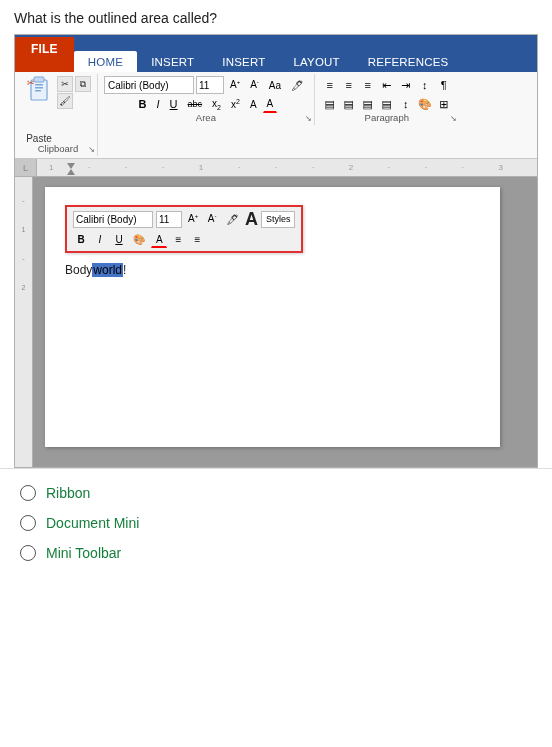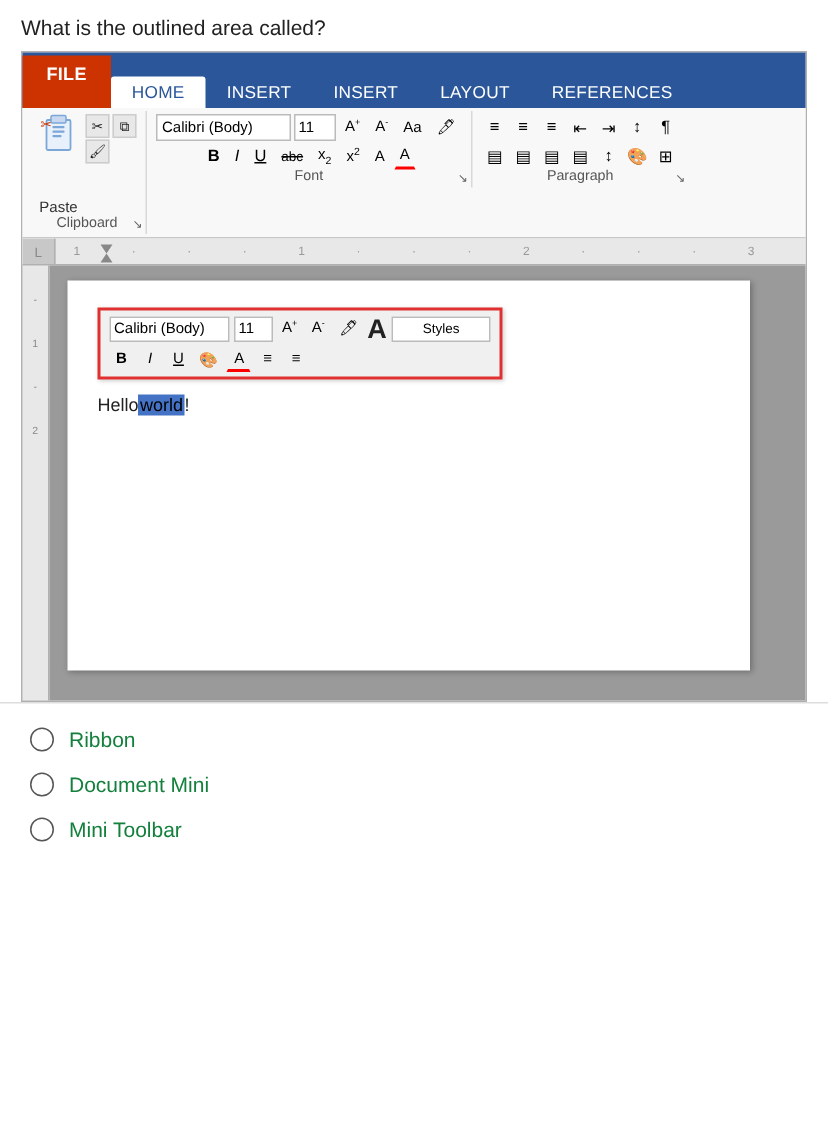--- a/index.html
+++ b/index.html
@@ -265,21 +265,21 @@
       font-size: 10px;
       padding: 1px 2px;
       cursor: pointer;
       height: 17px;
       min-width: 16px;
     }
     .mini-styles-btn {
       border: 1px solid #bbb;
       background: #fff;
       font-size: 9px;
-      padding: 1px 20px;
+      padding: 1px 4px;
       cursor: pointer;
       height: 17px;
     }
     .mini-a-big {
       font-size: 18px;
       font-weight: bold;
       color: #222;
       line-height: 1;
     }
 
@@ -414,21 +414,21 @@
           <button class="font-btn bold">B</button>
           <button class="font-btn italic">I</button>
           <button class="font-btn underline">U</button>
           <button class="font-btn" style="font-size:9px;text-decoration:line-through;">abc</button>
           <button class="font-btn">x<sub style="font-size:7px">2</sub></button>
           <button class="font-btn">x<sup style="font-size:7px">2</sup></button>
           <button class="font-btn">A</button>
           <button class="font-btn" style="border-bottom: 2px solid red;">A</button>
         </div>
       </div>
-      <span class="group-label">Font</span>
+      <span class="group-label">Area</span>
       <span style="position:absolute;bottom:2px;right:2px;font-size:8px;color:#666;">↘</span>
     </div>
 
     <div class="ribbon-group para-group" style="min-width:110px;">
       <div class="ribbon-group-content">
         <div class="para-row">
           <button class="para-btn">≡</button>
           <button class="para-btn">≡</button>
           <button class="para-btn">≡</button>
           <button class="para-btn">⇤</button>
@@ -505,21 +505,21 @@
           <button class="mini-btn underline">U</button>
           <button class="mini-btn">🎨</button>
           <button class="mini-btn" style="border-bottom:2px solid red;">A</button>
           <button class="mini-btn">≡</button>
           <button class="mini-btn">≡</button>
         </div>
       </div>
 
       
       <div class="doc-text">
-        <span>Hello </span>
+        <span>Body </span>
           <span class="selected-word">world</span>
           <span>!</span>
       </div>
     </div>
   </div>
 
 </div>
 
 <div class="divider"></div>
 

